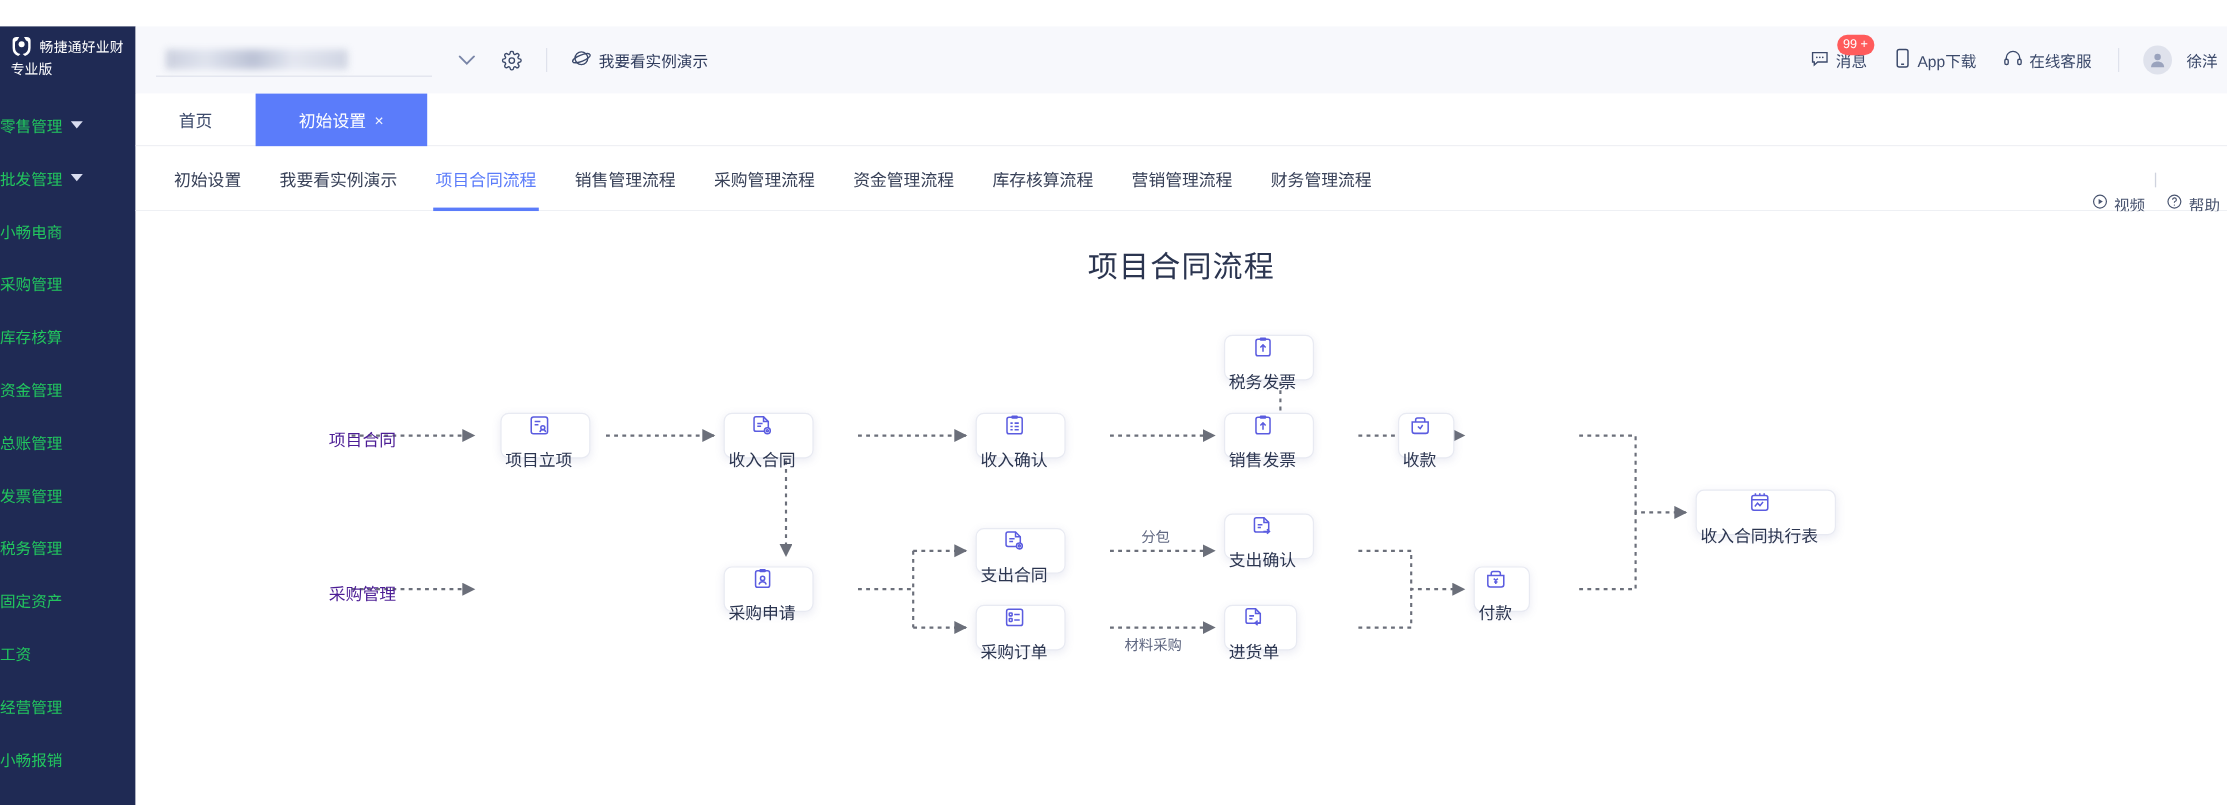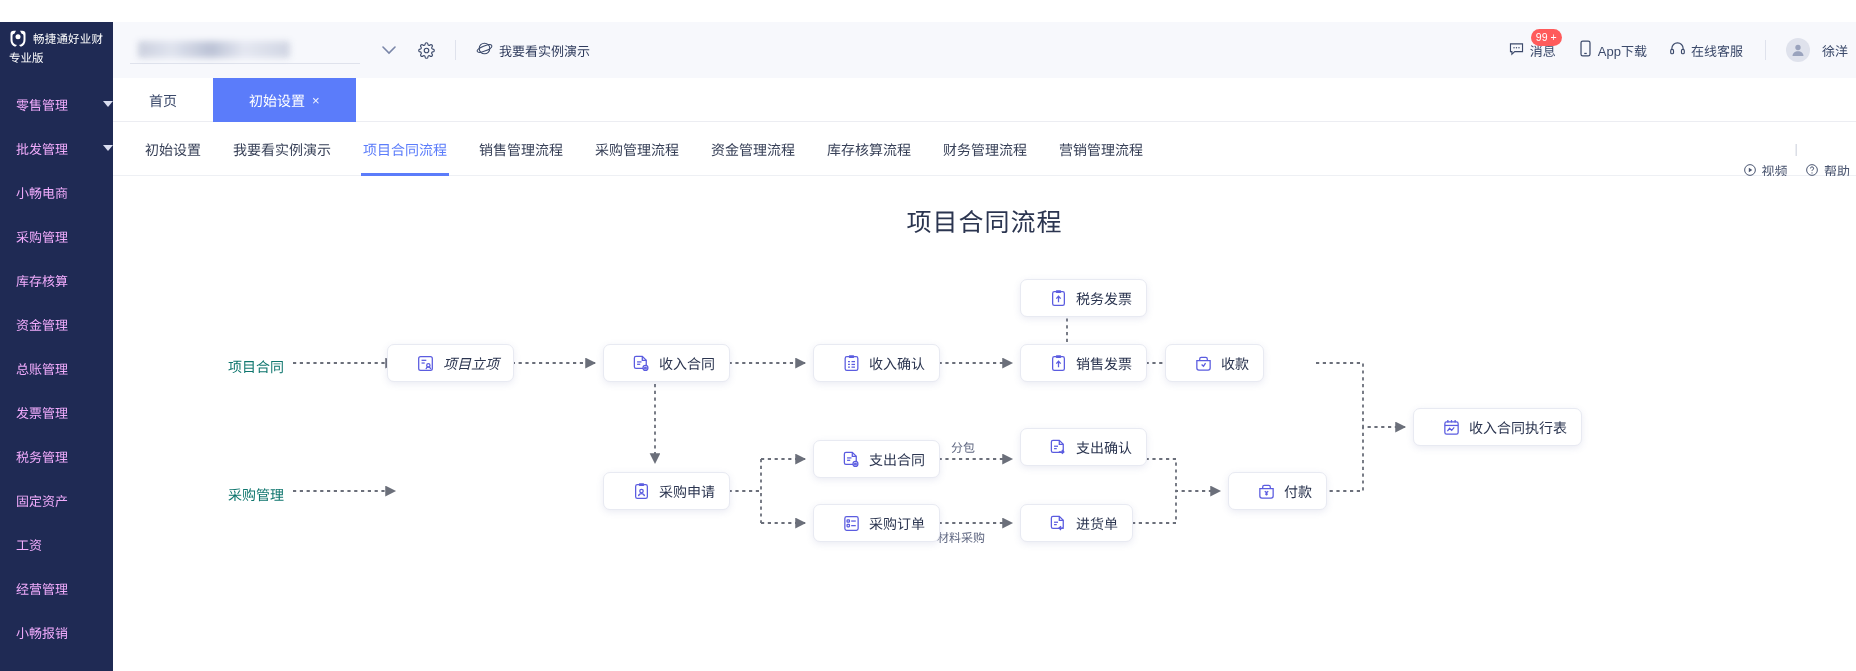--- a/index.html
+++ b/index.html
@@ -26,22 +26,22 @@
   }
   .logo-text {
     color: #ffffff; font-size: 11.5px; letter-spacing: .2px; white-space: nowrap;
   }
   .logo-badge {
     color: #ffffff; font-size: 11.5px; margin-top: 1px; margin-left: 1px;
   }
   .nav { margin-top: 4px; }
   .nav-item {
     height: 44px; display: flex; align-items: center;
-    padding-left: 16px; color: #f0abfc; font-size: 13px;
-    white-space: nowrap; cursor: pointer; justify-content: space-between;
+    color: #22c55e; font-size: 13px;
+    white-space: nowrap; cursor: pointer;
   }
   .nav-caret {
     margin-left: 7px; width: 0; height: 0;
     border-left: 5px solid transparent; border-right: 5px solid transparent;
     border-top: 6px solid #d9ddf0;
   }
 
   
   .topbar {
     position: absolute; left: 113px; top: 22px; right: 0; height: 56px;
@@ -113,46 +113,46 @@
   .stab:first-child { margin-left: 16px; }
   .stab.active { color: #5b7cfa; }
   .stab.active::after {
     content: ""; position: absolute; left: 14px; right: 14px; bottom: 0;
     height: 2.5px; background: #5b7cfa;
   }
   .subtabs-right {
     margin-left: auto; display: flex; align-items: center; gap: 7px;
     padding-right: 6px; color: #4a5570; font-size: 13px;
   }
-  .str-item { display: flex; align-items: flex-end; gap: 5px; cursor: pointer; margin-top: 44px; }
+  .str-item { display: flex; align-items: flex-start; gap: 5px; cursor: pointer; margin-top: 44px; }
   .str-sep { color: #cfd3de; }
 
   
   .canvas {
     position: absolute; left: 113px; top: 176px; right: 0; bottom: 0;
     background: #ffffff; overflow: hidden;
   }
   .flow-title {
     position: absolute; left: 0; right: 0; top: 26px;
     text-align: center; font-size: 25px; color: #2b3murky;
     color: #2b3550; letter-spacing: 1px;
   }
   .flow {
     position: absolute; left: 0; top: 0; width: 1743px; height: 495px;
   }
   .node {
     position: absolute; height: 38px; display: flex; align-items: center;
-    gap: 8px; padding: 0 14px 0 28px; background: #ffffff;
+    gap: 8px; padding: 0 14px 0 3px; background: #ffffff;
     border: 1px solid #e8eaf2; border-radius: 7px;
     box-shadow: 0 2px 7px rgba(92,104,160,.13);
-    font-size: 14px; color: #2b3550; white-space: nowrap; cursor: pointer;
+    font-size: 14px; color: #2b3550; white-space: nowrap; cursor: pointer; flex-direction: column;
   }
   .node .ic { width: 19px; height: 19px; flex: 0 0 19px; display: flex; }
   .rowlabel {
-    position: absolute; font-size: 14px; color: #0f766e; white-space: nowrap;
+    position: absolute; font-size: 14px; color: #4c1d95; white-space: nowrap; margin-left: 46px;
   }
   .edgelabel {
     position: absolute; font-size: 12px; color: #5f6781; white-space: nowrap;
   }
   svg.edges { position: absolute; left: 0; top: 0; width: 1743px; height: 495px; }
 </style>
 </head>
 <body>
 
 <div id="app">
@@ -323,24 +323,24 @@
     <div class="stab">
         <span>采购管理流程</span>
       </div>
     <div class="stab">
         <span>资金管理流程</span>
       </div>
     <div class="stab">
         <span>库存核算流程</span>
       </div>
     <div class="stab">
+        <span>营销管理流程</span>
+      </div>
+    <div class="stab">
         <span>财务管理流程</span>
-      </div>
-    <div class="stab">
-        <span>营销管理流程</span>
       </div>
 
     <div class="subtabs-right">
       <span class="str-item">
         <span>
           <svg width="14" height="14" viewBox="0 0 24 24" fill="none" stroke="#4a5570" stroke-width="1.7">
             <circle cx="12" cy="12" r="9.2"></circle>
             <path d="M10 8.2 L16 12 L10 15.8 Z" fill="#4a5570" stroke="none"></path>
           </svg>
         </span>
@@ -406,21 +406,21 @@
           <path d="M1019 347 L1063 347 L1063 315"></path>
         </g>
       </svg>
 
       <div class="rowlabel" style="left:115px; top:180px;">项目合同</div>
       <div class="rowlabel" style="left:115px; top:308px;">采购管理</div>
 
       <div class="edgelabel" style="left:838px; top:262px;">分包</div>
       <div class="edgelabel" style="left:824px; top:352px;">材料采购</div>
 
-      <div class="node" style="left:274px; top:168px;font-style:italic;">
+      <div class="node" style="left:304px; top:168px;">
         <span class="ic">
           <svg width="19" height="19" viewBox="0 0 24 24" fill="none" stroke="#5b5ce0" stroke-width="1.6">
             <rect x="3.4" y="3.2" width="17.2" height="17.6" rx="2.4"></rect>
             <line x1="7" y1="8" x2="13" y2="8"></line>
               <line x1="7" y1="11.4" x2="11" y2="11.4"></line>
             <circle cx="15.6" cy="14.4" r="2.1"></circle>
               <path d="M12.6 19c.4-1.7 1.6-2.6 3-2.6s2.6.9 3 2.6"></path>
           </svg>
         </span>
         <span>项目立项</span>

